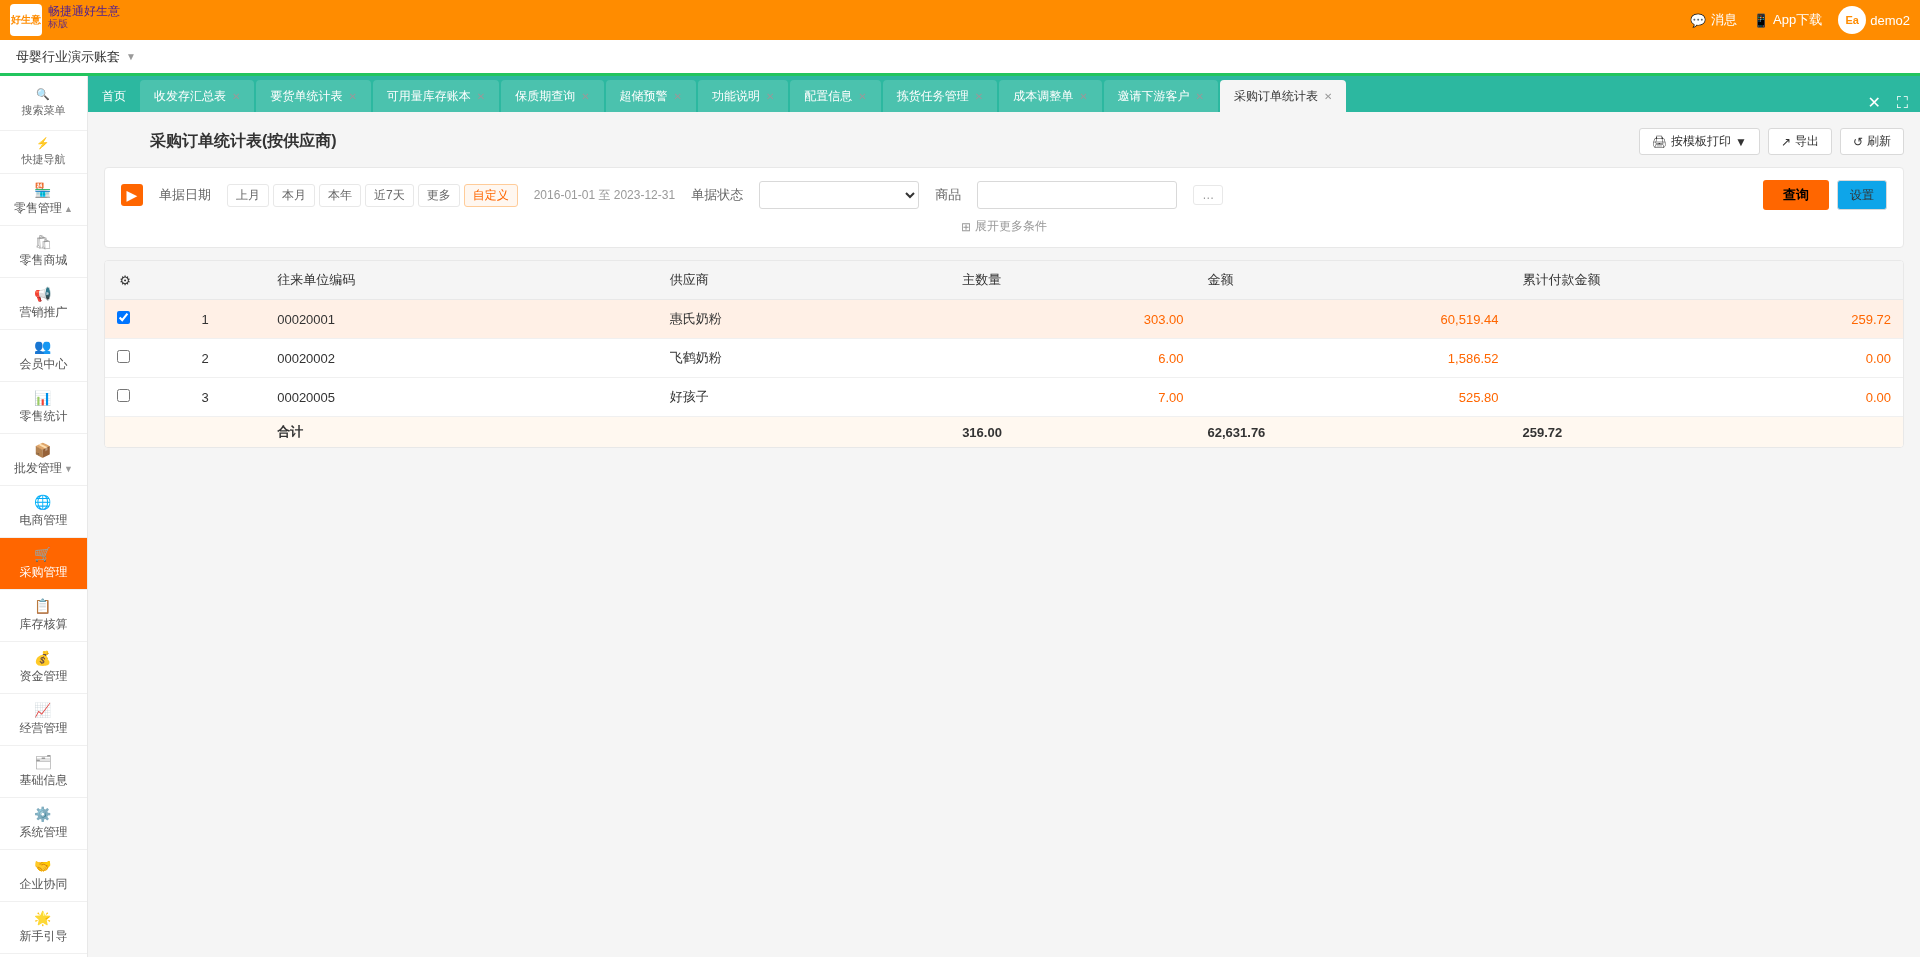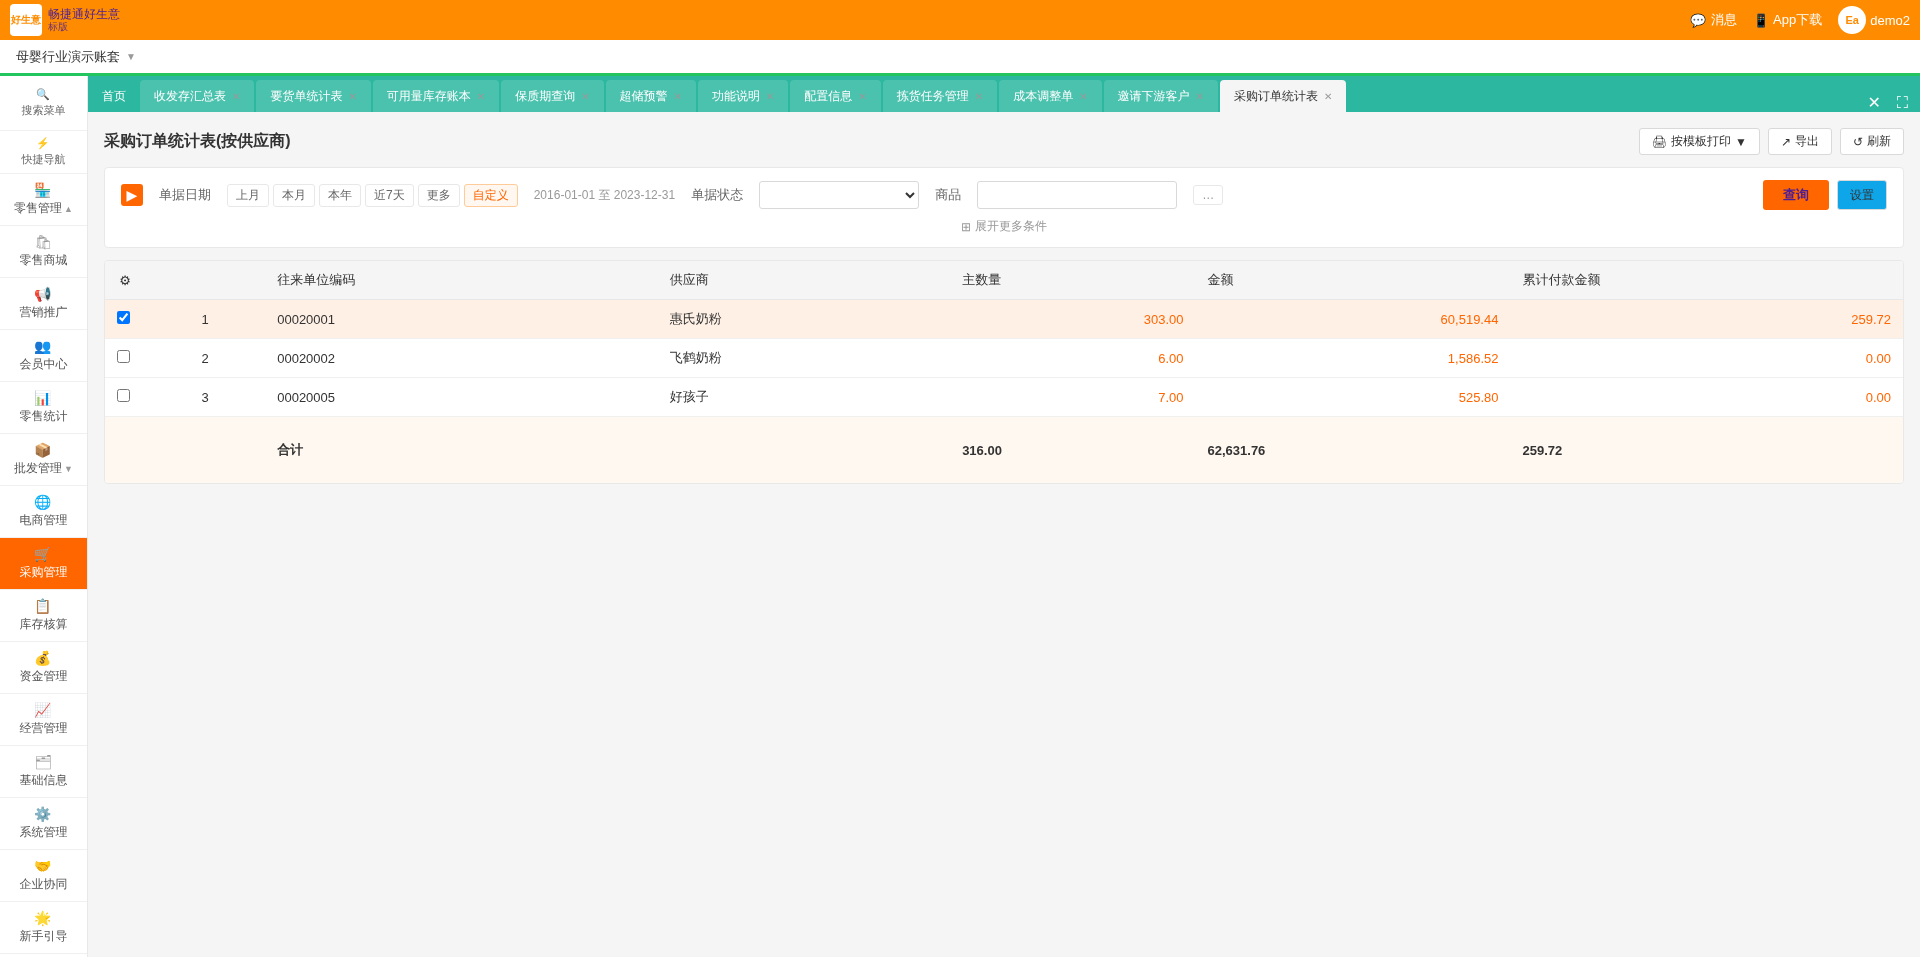--- a/index.html
+++ b/index.html
@@ -1,21 +1,21 @@
 <!DOCTYPE html>
 <html><head>
   <meta charset="utf-8">
   <style>
     * { box-sizing: border-box; margin: 0; padding: 0; }
     body { font-family: 'Microsoft YaHei', Arial, sans-serif; font-size: 13px; background: #f5f5f5; display: flex; flex-direction: column; height: 957px; overflow: hidden; }
 
     
     .top-bar { height: 40px; background: #ff8c00; display: flex; align-items: center; padding: 0 10px; justify-content: space-between; flex-shrink: 0; }
     .top-bar-left { display: flex; align-items: center; gap: 8px; }
-    .logo-area { display: flex; align-items: center; gap: 6px; }
+    .logo-area { display: flex; gap: 6px; }
     .logo-icon { width: 32px; height: 32px; background: #fff; border-radius: 4px; display: flex; align-items: center; justify-content: center; font-size: 10px; font-weight: bold; color: #ff8c00; }
     .logo-text { color: #4c1d95; font-size: 12px; line-height: 1.2; }
     .top-bar-right { display: flex; align-items: center; gap: 16px; color: #fff; font-size: 13px; }
     .top-right-item { display: flex; align-items: center; gap: 4px; cursor: pointer; }
     .avatar { width: 28px; height: 28px; border-radius: 50%; background: #fff; display: flex; align-items: center; justify-content: center; color: #ff8c00; font-size: 11px; font-weight: bold; }
 
     
     .workspace-bar { height: 36px; background: #fff; border-bottom: 3px solid #22c55e; display: flex; align-items: center; padding: 0 16px; flex-shrink: 0; }
     .workspace-selector { display: flex; align-items: center; gap: 6px; font-size: 13px; color: #333; cursor: pointer; }
     .workspace-selector .arrow { color: #999; font-size: 10px; }
@@ -45,27 +45,27 @@
     .tab-item .tab-close { color: #999; font-size: 10px; cursor: pointer; }
     .tab-item.active .tab-close { color: #999; }
     .tab-home { height: 32px; padding: 0 14px; display: flex; align-items: center; font-size: 12px; cursor: pointer; color: #fff; margin-top: 4px; }
     .tab-bar-actions { margin-left: auto; display: flex; align-items: center; padding: 0 8px; gap: 8px; }
     .tab-action-btn { background: none; border: none; color: #fff; cursor: pointer; font-size: 16px; padding: 0 4px; }
 
     
     .page-content { flex: 1; overflow-y: auto; padding: 16px; }
 
     
-    .page-header { display: flex; align-items: center; justify-content: space-between; margin-bottom: 12px; }
+    .page-header { display: flex; align-items: center; justify-content: space-between; margin-bottom: 12px; margin-left: 46px; }
     .page-title { font-size: 16px; font-weight: bold; color: #333; }
     .page-actions { display: flex; align-items: center; gap: 8px; }
     .btn-print { background: #fff; border: 1px solid #d9d9d9; color: #333; padding: 4px 12px; border-radius: 3px; cursor: pointer; font-size: 12px; display: flex; align-items: center; gap: 4px; }
     .btn-export { background: #fff; border: 1px solid #d9d9d9; color: #333; padding: 4px 12px; border-radius: 3px; cursor: pointer; font-size: 12px; display: flex; align-items: center; gap: 4px; }
     .btn-refresh { background: #fff; border: 1px solid #d9d9d9; color: #333; padding: 4px 12px; border-radius: 3px; cursor: pointer; font-size: 12px; display: flex; align-items: center; gap: 4px; }
-    .btn-query { background: #ff6600; border: none; color: #4c1d95; padding: 6px 20px; border-radius: 3px; cursor: pointer; font-size: 13px; font-weight: bold; }
+    .btn-query { background: #ff6600; border: none; color: #000000; padding: 6px 20px; border-radius: 3px; cursor: pointer; font-size: 13px; font-weight: bold; }
     .btn-settings { background: #0ea5e9; border: 1px solid #d9d9d9; color: #333; padding: 4px 12px; border-radius: 3px; cursor: pointer; font-size: 12px; display: flex; align-items: center; gap: 4px; }
 
     
     .filter-area { background: #fff; border: 1px solid #e8e8e8; border-radius: 4px; padding: 12px 16px; margin-bottom: 12px; }
     .filter-row { display: flex; align-items: center; gap: 16px; flex-wrap: wrap; }
     .filter-toggle { width: 22px; height: 22px; background: #ff6600; color: #fff; border: none; border-radius: 3px; cursor: pointer; display: flex; align-items: center; justify-content: center; font-size: 14px; flex-shrink: 0; }
     .filter-group { display: flex; align-items: center; gap: 16px; }
     .filter-label { color: #666; font-size: 13px; white-space: nowrap; }
     .filter-date-options { display: flex; gap: 4px; align-items: flex-end; }
     .filter-date-btn { padding: 2px 8px; border: 1px solid #e8e8e8; background: #fff; color: #666; border-radius: 3px; cursor: pointer; font-size: 12px; }
@@ -81,21 +81,21 @@
     .table-container { background: #fff; border: 1px solid #e8e8e8; border-radius: 4px; overflow: hidden; }
     table { width: 100%; border-collapse: collapse; }
     thead tr { background: #f5f5f5; }
     thead th { padding: 10px 12px; text-align: left; font-size: 13px; color: #333; font-weight: normal; border-bottom: 1px solid #e8e8e8; white-space: nowrap; }
     tbody tr { border-bottom: 1px solid #f0f0f0; }
     tbody tr.selected { background: #fff0e6; }
     tbody td { padding: 10px 12px; font-size: 13px; color: #333; }
     tbody td.link { color: #ff6600; cursor: pointer; text-align: right; }
     tbody td.num-col { text-align: center; }
     .table-footer { background: #fff8f0; border-top: 1px solid #e8e8e8; }
-    .table-footer td { padding: 24px 12px; font-size: 13px; color: #333; font-weight: bold; }
+    .table-footer td { padding: 6px 12px; font-size: 13px; color: #333; font-weight: bold; }
     .col-settings { text-align: center; width: 40px; }
   </style>
 </head>
 <body>
 
 <div class="top-bar">
   <div class="top-bar-left">
     <div class="logo-area">
       <div class="logo-icon">好生意</div>
       <div class="logo-text">

